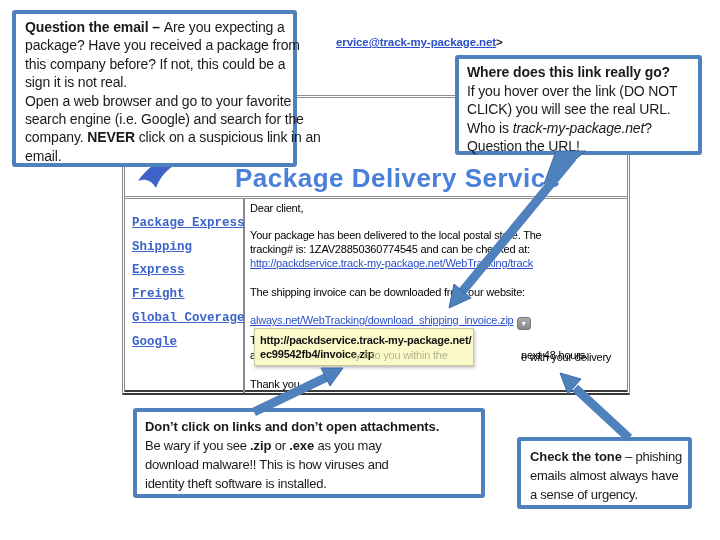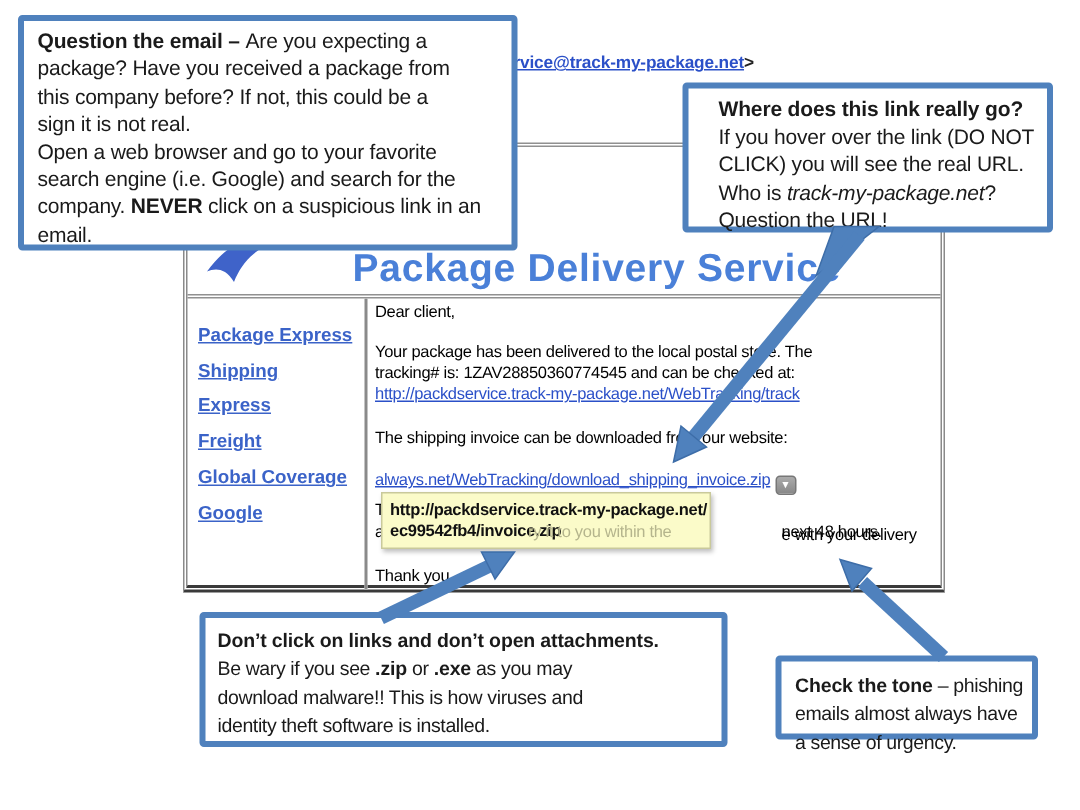--- a/index.html
+++ b/index.html
@@ -30,21 +30,21 @@
   .logo-underline {
     position:absolute; left:125px; top:196px; width:502px; height:0; z-index:2;
     border-top:3px double #909090;
   }
   .col-divider {
     position:absolute; left:243px; top:199px; width:2px; height:194px; z-index:2;
     border-left:1px solid #8a8a8a; border-right:1px solid #8a8a8a; background:#fff;
   }
   .side-link {
     position:absolute; left:132px; z-index:2; font-size:12.5px; font-weight:bold;
-    color:var(--sidebar-link); text-decoration:underline; white-space:pre; cursor:pointer;
+    color:var(--sidebar-link); text-decoration:underline; white-space:pre; cursor:pointer;font-family:Liberation Mono, monospace;
   }
   .bodyline { position:absolute; left:250px; z-index:2; font-size:11px; line-height:13px;
     letter-spacing:-0.2px; color:#000; white-space:pre; }
   .bodylink { color:var(--link-blue); text-decoration:underline; cursor:pointer; }
   .frag-right { left:521px; }
   .dd-btn {
     display:inline-block; width:14px; height:13px; margin-left:3px; vertical-align:-2px;
     background:linear-gradient(#ababab,#888); border:1px solid #777; border-radius:3px;
     color:#fff; font-size:7px; line-height:11px; text-align:center; cursor:pointer;
   }
@@ -59,24 +59,24 @@
   .faint-under {
     position:absolute; left:352px; top:349px; z-index:6; font-size:11px;
     letter-spacing:-0.2px; color:#b5b58d; white-space:pre;
   }
   
   .callout {
     position:absolute; background:#fff; border:4px solid var(--accent); border-radius:3px;
     z-index:10; color:#1a1a1a; white-space:pre; letter-spacing:-0.15px;
   }
   .callout b { letter-spacing:-0.1px; }
-  .co-1 { left:12px;  top:10px;  width:333px; height:157px; font-size:14px; line-height:18.4px; padding:4px 9px; }
-  .co-2 { left:455px; top:55px;  width:247px; height:100px; font-size:14px; line-height:18.6px; padding:4px 20px; }
+  .co-1 { left:12px;  top:10px;  width:285px; height:157px; font-size:14px; line-height:18.4px; padding:4px 9px; }
+  .co-2 { left:455px; top:55px;  width:247px; height:100px; font-size:14px; line-height:18.6px; padding:4px 8px; }
   .co-3 { left:133px; top:408px; width:352px; height:90px;  font-size:13px; line-height:19px;   padding:5px 8px; letter-spacing:-0.25px; }
-  .co-4 { left:517px; top:437px; width:175px; height:56px;  font-size:13px; line-height:19px;   padding:6px 9px; letter-spacing:-0.25px; }
+  .co-4 { left:517px; top:437px; width:175px; height:72px;  font-size:13px; line-height:19px;   padding:6px 9px; letter-spacing:-0.25px; }
   .overlay { position:absolute; left:0; top:0; z-index:15; pointer-events:none; }
   .arrow-shaft { stroke:var(--accent); stroke-width:9; fill:none; }
   .arrow-head, .bubble-tail { fill:var(--accent); stroke:#3d6da8; stroke-width:1; }
 </style>
 </head>
 <body>
 
 <div class="slide">
 
   <div class="header-address"><span class="addr">ervice@track-my-package.net</span><span class="bracket">&gt;</span></div>

